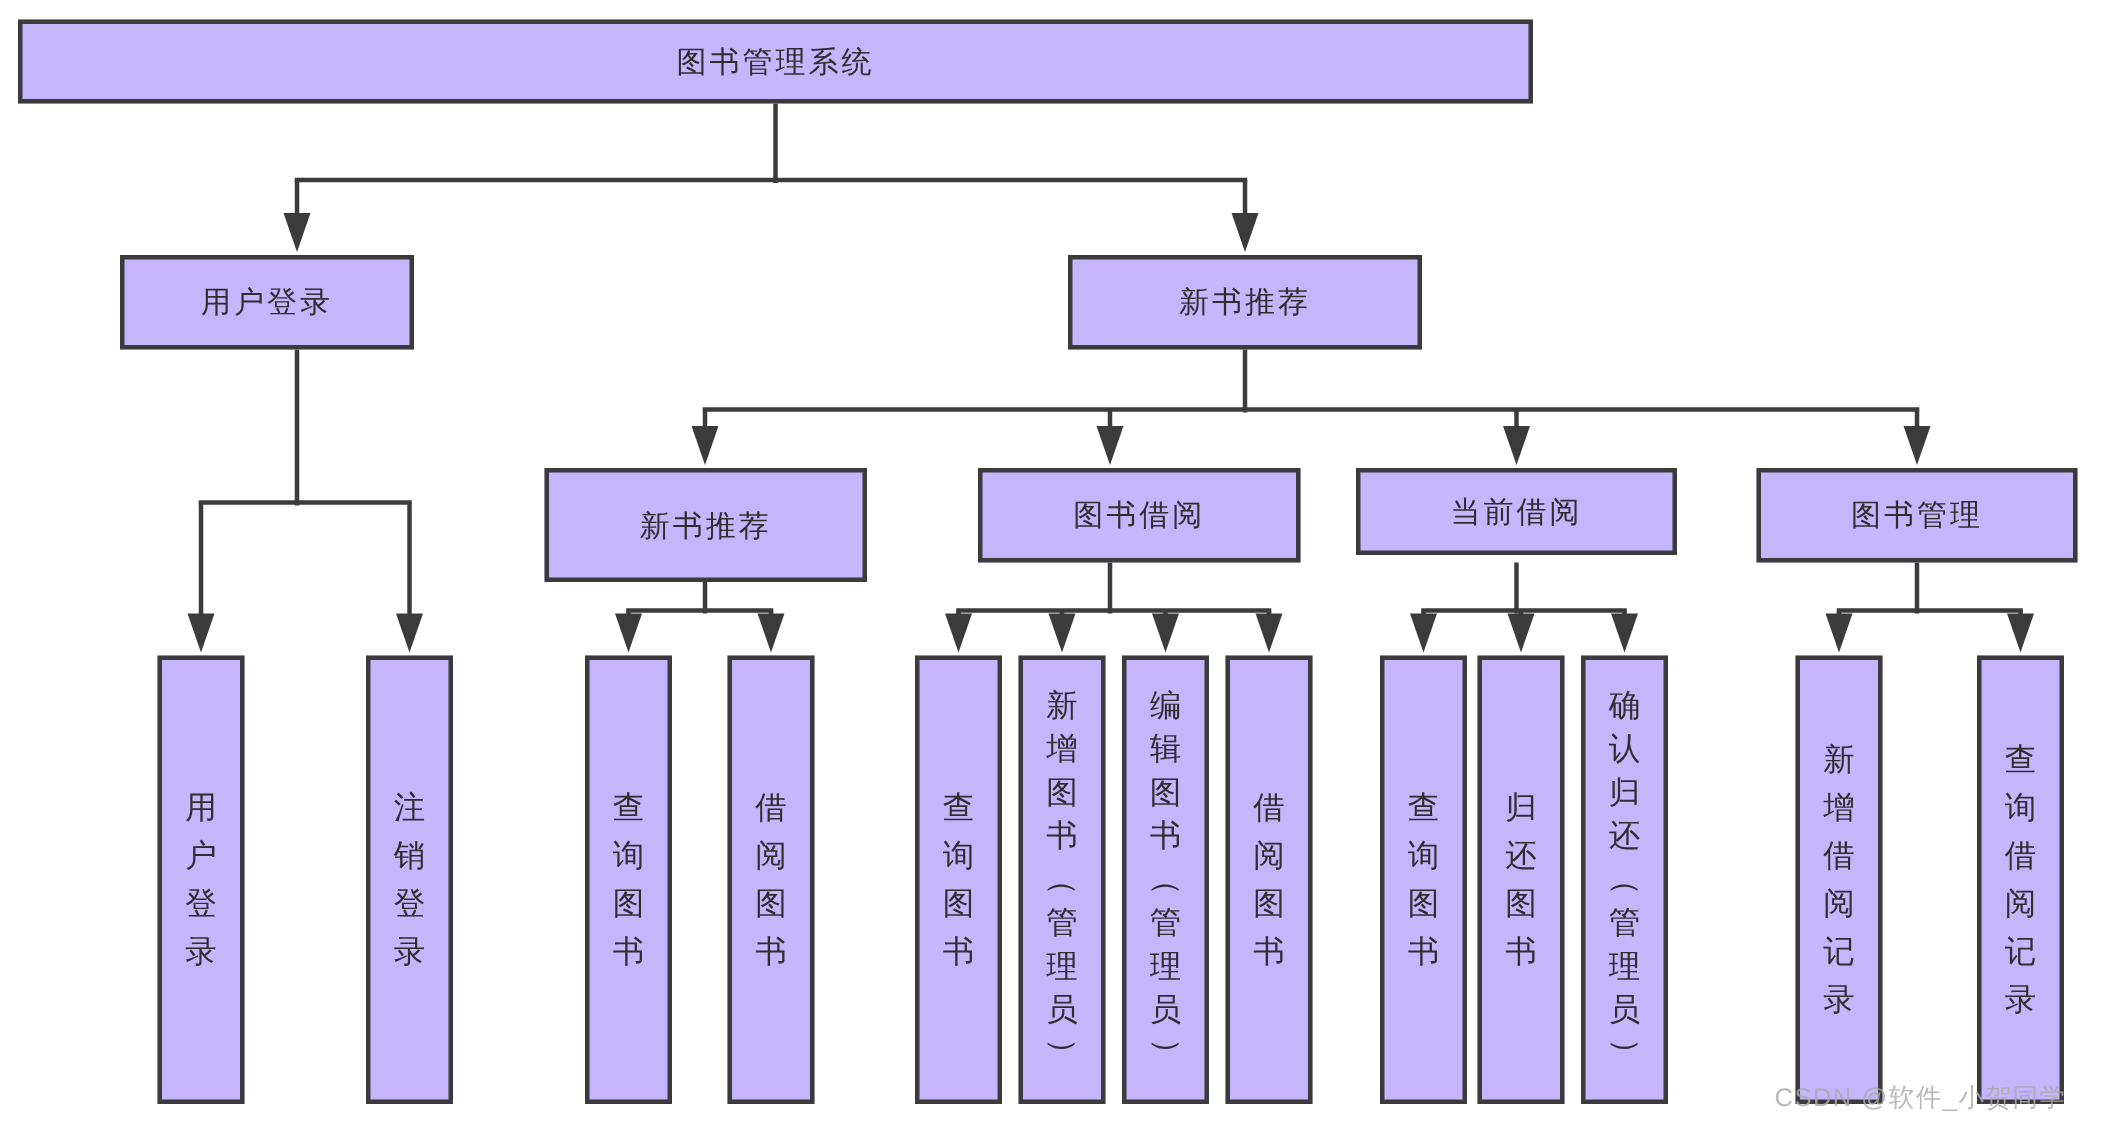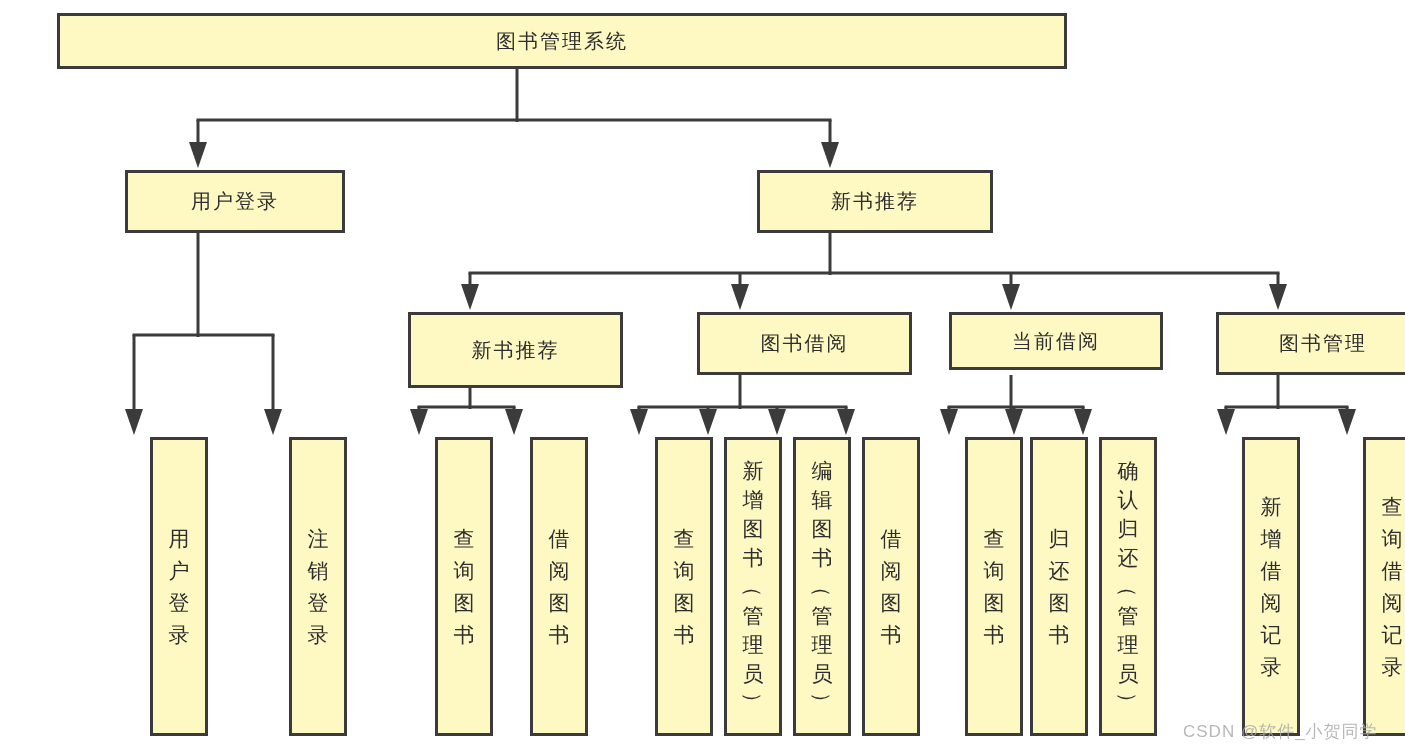--- a/index.html
+++ b/index.html
@@ -11,29 +11,28 @@
     overflow: hidden;
     font-family: "Liberation Sans", "DejaVu Sans", sans-serif;
   }
   svg.wires { position: absolute; left: 0; top: 0; }
   svg.wires line { stroke: #3b3b3b; stroke-width: 3; }
   svg.wires polygon { fill: #3b3b3b; stroke: none; }
   .node {
     position: absolute;
     box-sizing: border-box;
     border: 3px solid #3b3b3b;
-    background: #fef9c3;
+    background: #c4b5fd;
     display: flex;
     align-items: center;
     justify-content: center;
     color: #2e2e2e;
     font-size: 20px;
     letter-spacing: 2px;
     white-space: nowrap;
-    margin-left: 45px;
   }
   .node.leaf { letter-spacing: 0; }
   .vtext {
     display: flex;
     flex-direction: column;
     align-items: center;
     justify-content: center;
     height: 100%;
     gap: 11px;
   }
@@ -116,21 +115,21 @@
     <line x1="1226" y1="407" x2="1226" y2="418"></line>
     <polygon points="1217,409 1235,409 1226,435"></polygon>
     <line x1="1347" y1="407" x2="1347" y2="418"></line>
     <polygon points="1338,409 1356,409 1347,435"></polygon>
   </svg>
 
   <div class="node" style="left:12px;top:13px;width:1010px;height:56px">
     <span>图书管理系统</span>
   </div>
 
-  <div class="node" style="left:80px;top:170px;width:220px;height:63px">
+  <div class="node" style="left:80px;top:170px;width:196px;height:63px">
     <span>用户登录</span>
   </div>
   <div class="node" style="left:712px;top:170px;width:236px;height:63px">
     <span>新书推荐</span>
   </div>
 
   <div class="node" style="left:363px;top:312px;width:215px;height:76px">
     <span>新书推荐</span>
   </div>
   <div class="node" style="left:652px;top:312px;width:215px;height:63px">

